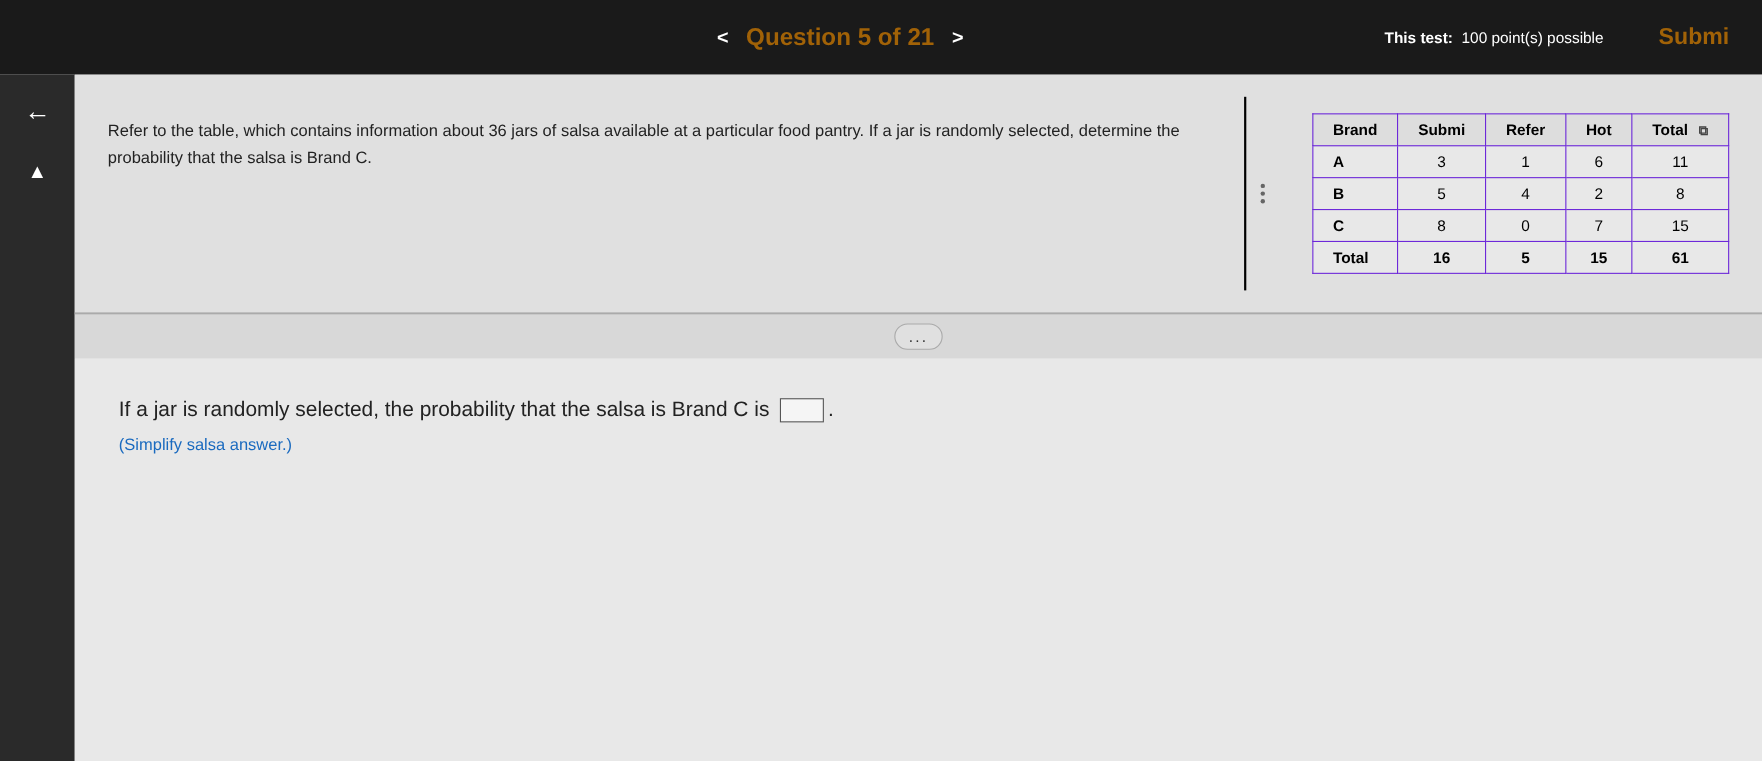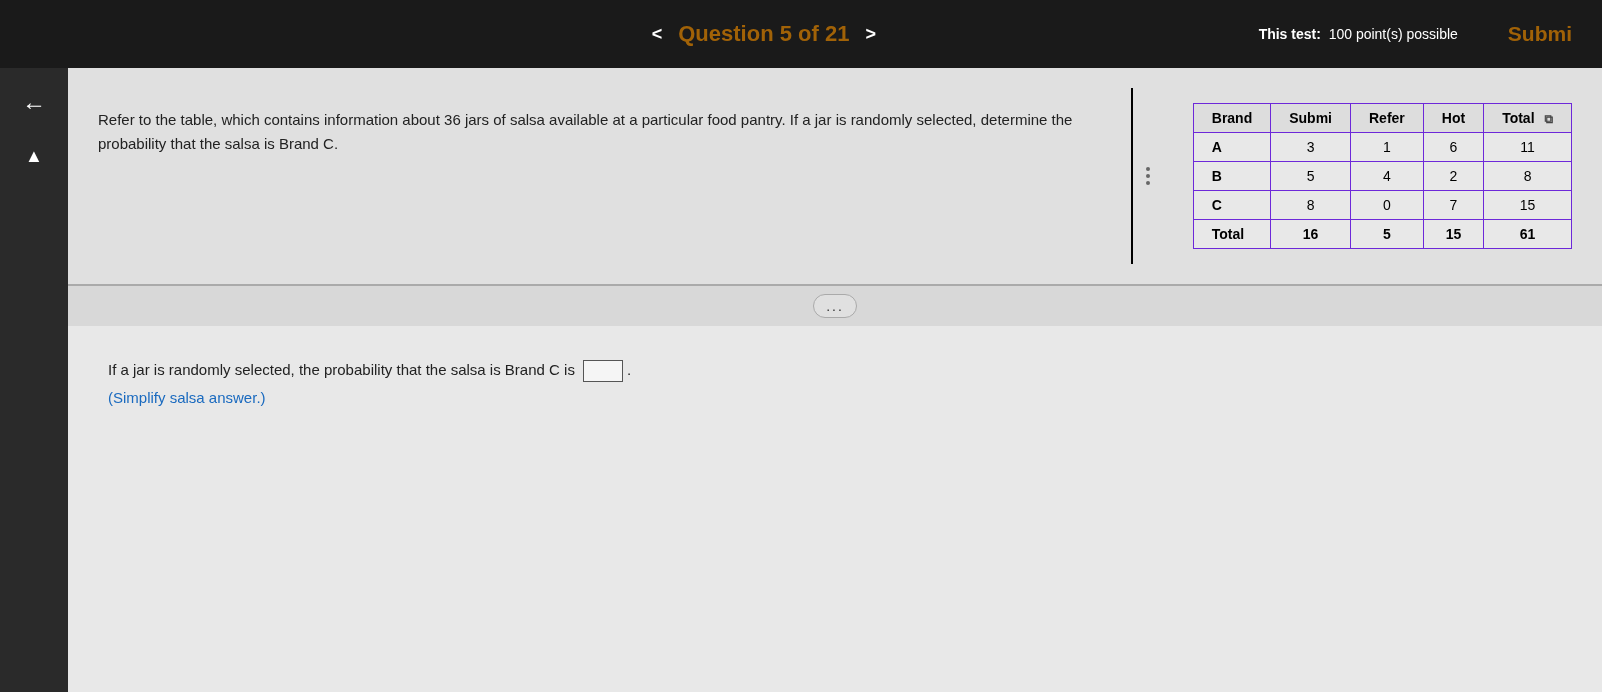--- a/index.html
+++ b/index.html
@@ -221,21 +221,21 @@
     }
 
     
     .answer-section {
       padding: 30px 40px;
       background: #e8e8e8;
       flex: 1;
     }
 
     .answer-text {
-      font-size: 15px;
+      font-size: 19px;
       color: #222;
       line-height: 1.8;
     }
 
     .answer-input {
       display: inline-block;
       width: 40px;
       height: 22px;
       border: 1px solid #555;
       background: #f5f5f5;

